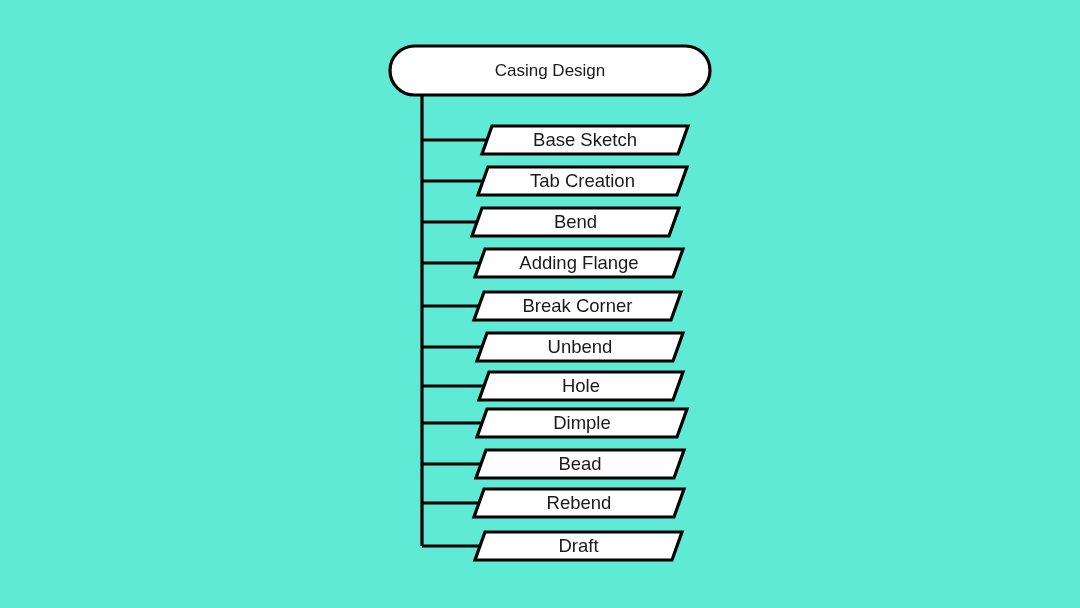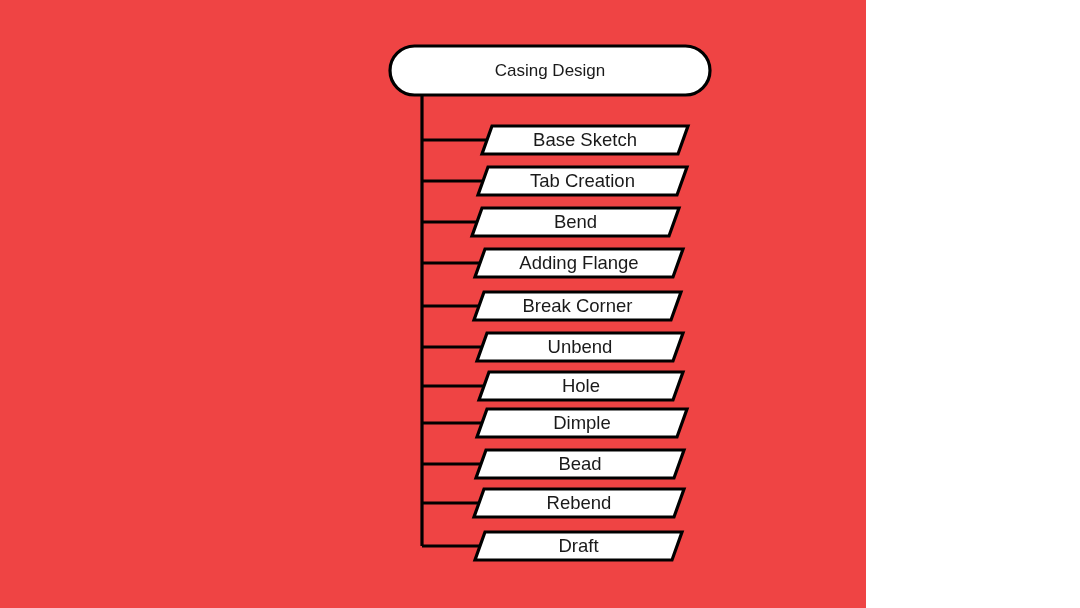--- a/index.html
+++ b/index.html
@@ -8,23 +8,23 @@
     background: #ffffff;
   }
   body {
     width: 1080px;
     height: 608px;
     overflow: hidden;
     font-family: "Liberation Sans", sans-serif;
   }
   #canvas {
     position: relative;
-    width: 866px;
+    width: 1080px;
     height: 608px;
-    background: #ef4444;
+    background: #5eead4;
   }
   .diagram-svg {
     position: absolute;
     left: 0;
     top: 0;
     width: 1080px;
     height: 608px;
     display: block;
   }
   .node-label {

